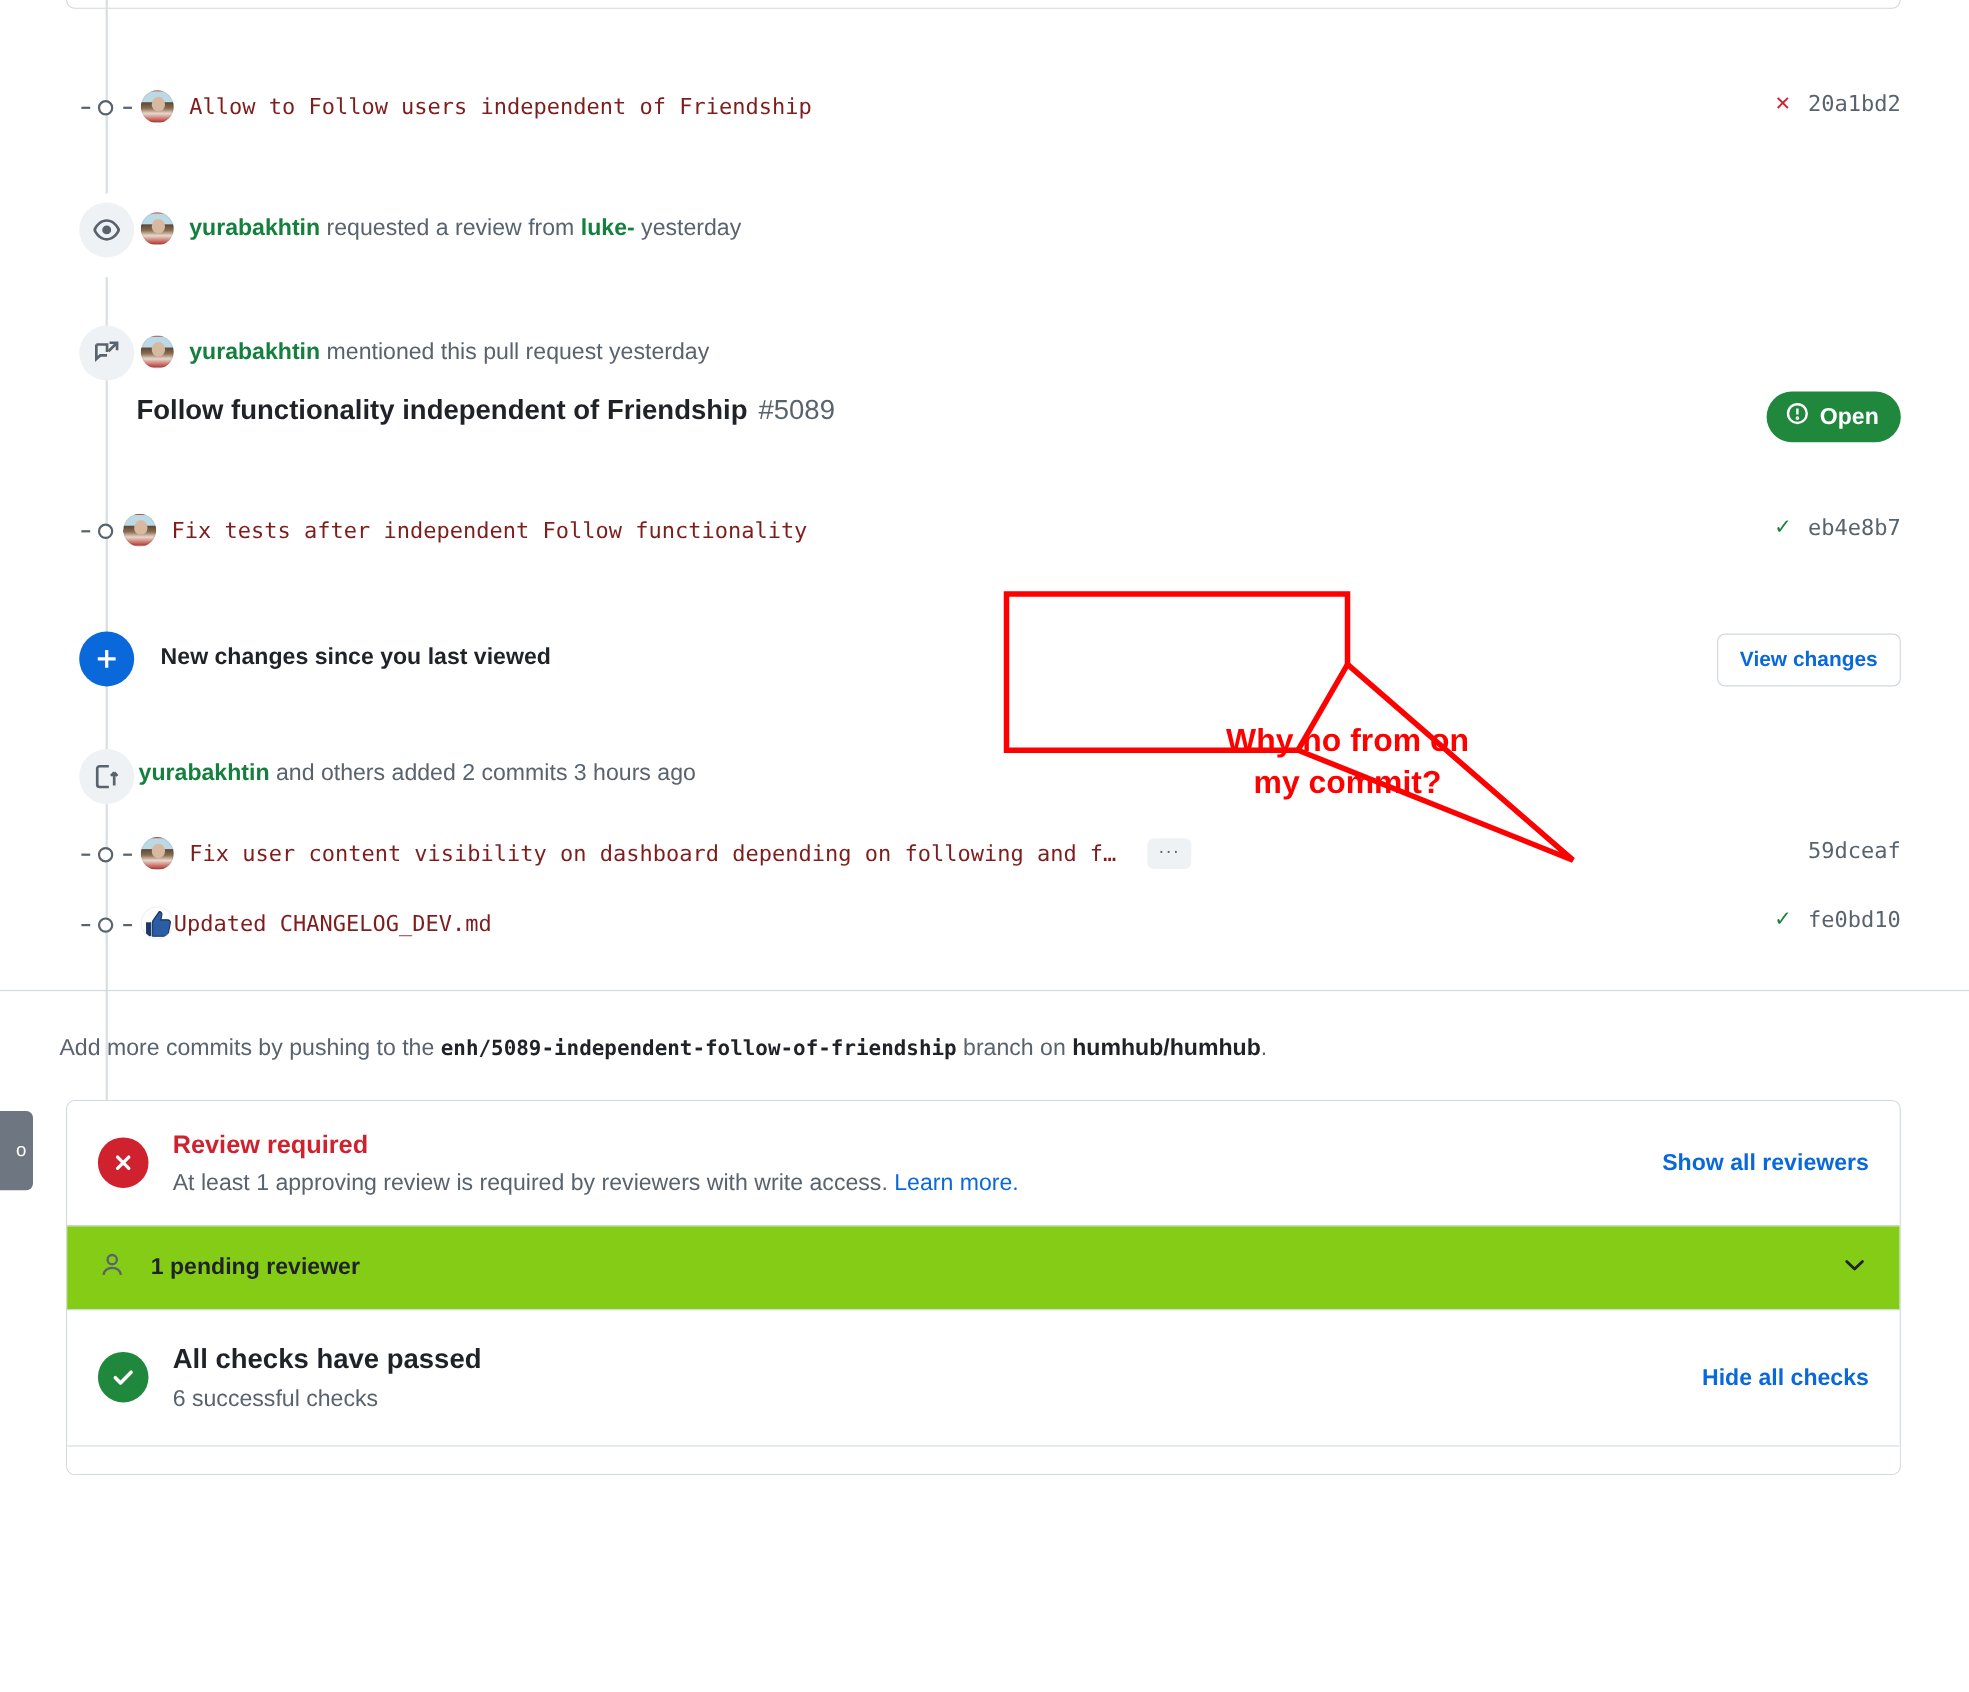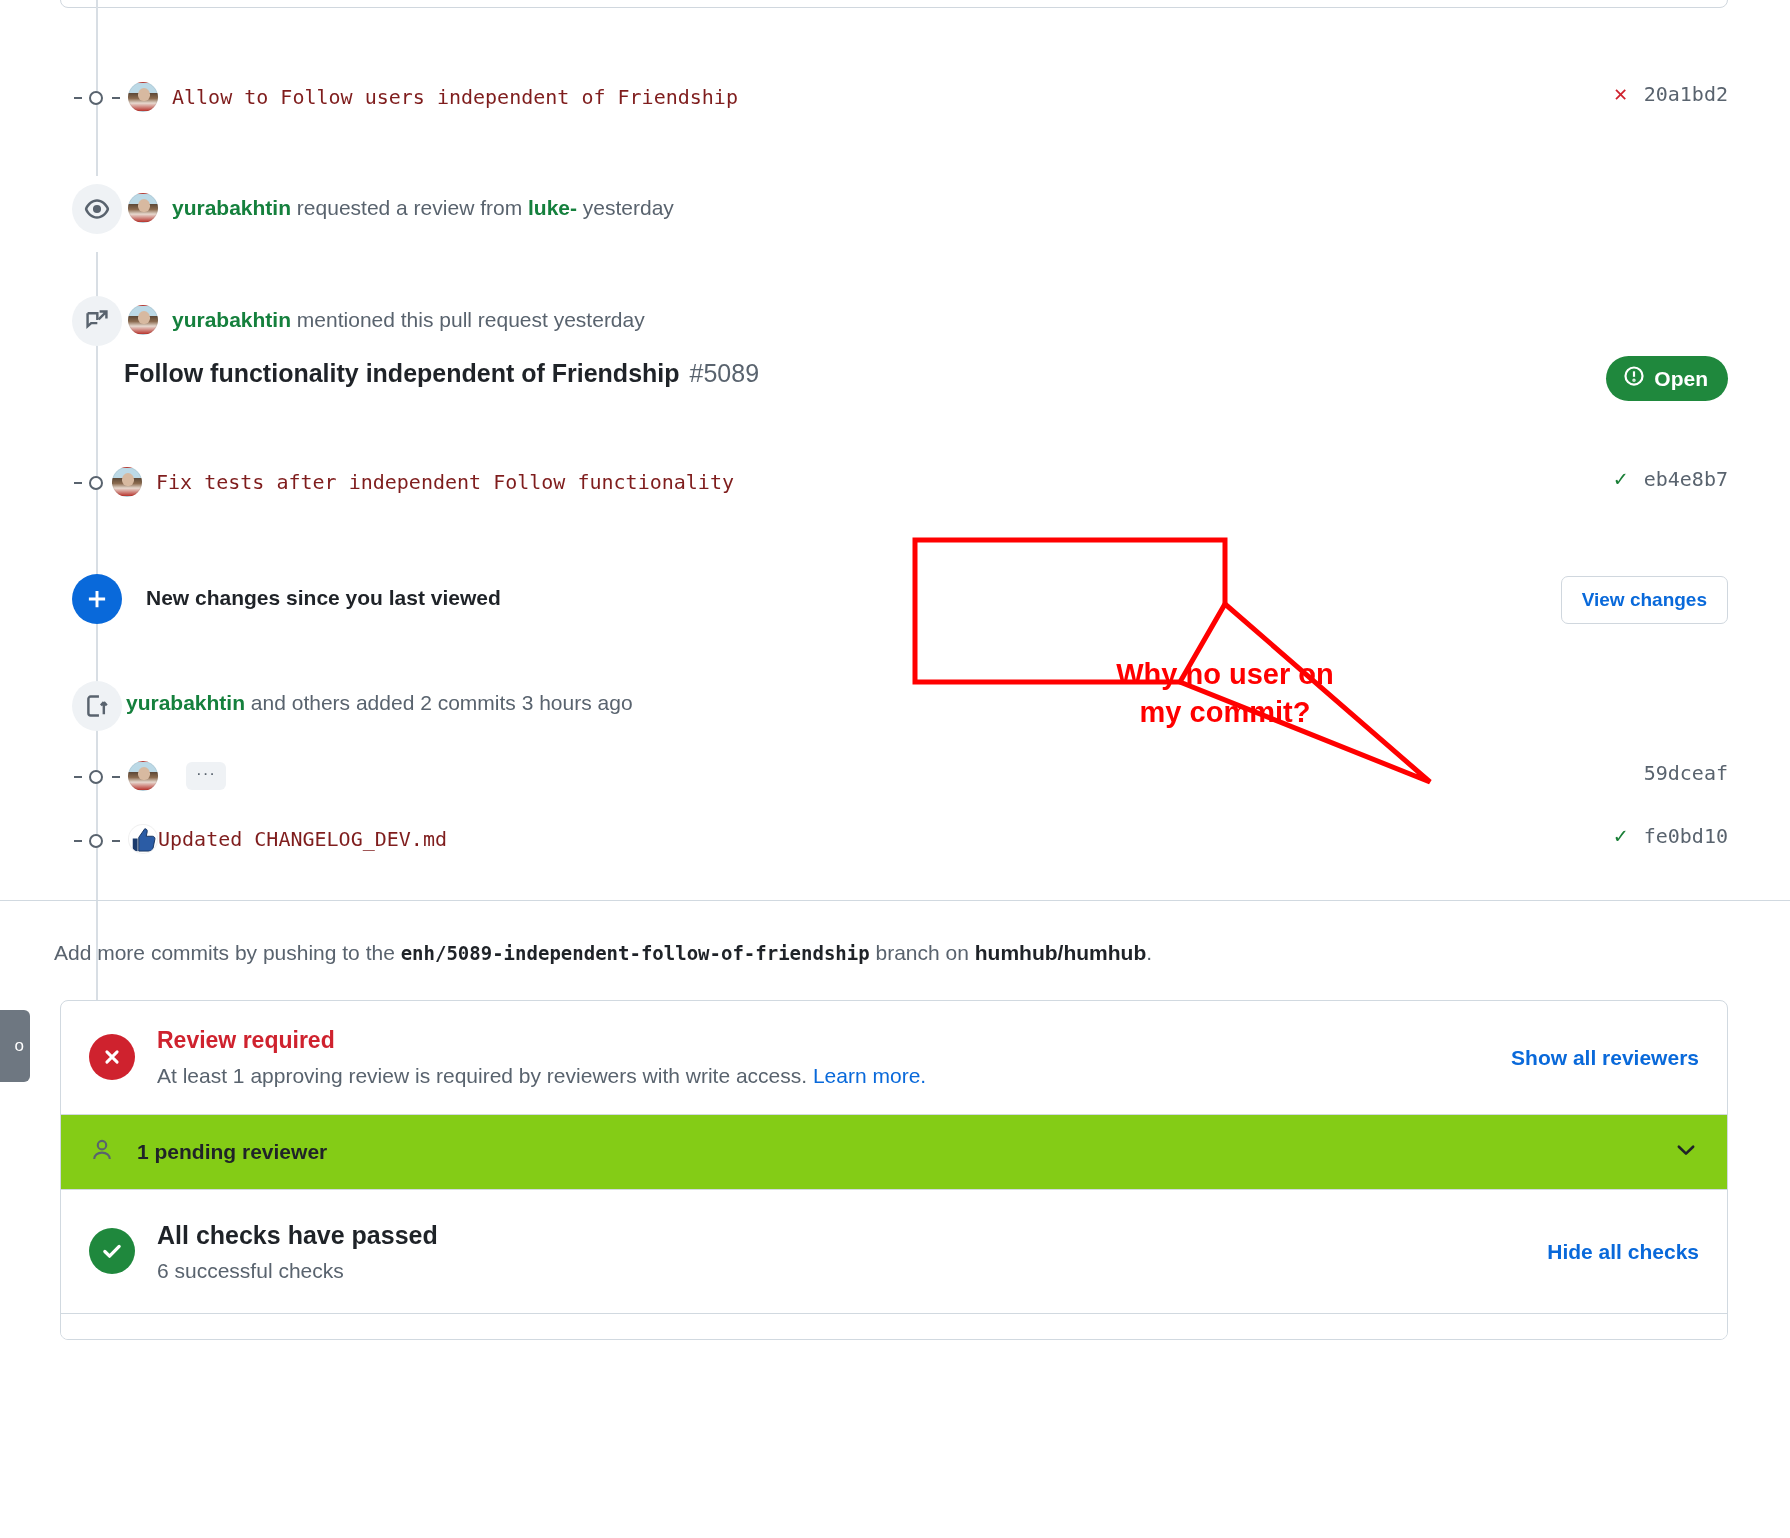--- a/index.html
+++ b/index.html
@@ -263,20 +263,21 @@
     <span class="evt-text"><b>yurabakhtin</b><span> and others added 2 commits 3 hours ago</span></span>
   </div>
 
   <div class="node-commit" style="top:767px;">
     <span class="bar l"></span>
       <span class="ring"></span>
       <span class="bar r"></span>
   </div>
   <div class="row" style="left:128px; top:761px; gap:14px;">
     <span class="avatar"></span>
+    <span class="commit-title">Fix user content visibility on dashboard depending on following and f…</span>
     <button class="ellipsis-btn">···</button>
   </div>
   <div class="hash-cell" style="top:761px;">
     <span>59dceaf</span>
   </div>
 
   <div class="node-commit" style="top:831px;">
     <span class="bar l"></span>
       <span class="ring"></span>
       <span class="bar r"></span>
@@ -347,17 +348,17 @@
     </div>
 
     <div class="mb-row-bottom-peek"></div>
   </div>
 
   <svg class="annot" width="1790" height="1538">
     <path d="M915 540 H1225 V604 L1225 682 H1180 L1105 682 H915 Z" fill="#ffffff" stroke="#ff0000" stroke-width="5"></path>
     <path d="M1225 604 L1430 782 L1180 682 Z" fill="#ffffff" stroke="#ff0000" stroke-width="5" stroke-linejoin="miter"></path>
   </svg>
   <div class="annot-text">
-    <div>Why no user on</div>
+    <div>Why no from on</div>
     <div>my commit?</div>
   </div>
 
 </div>
 
 </body></html>

